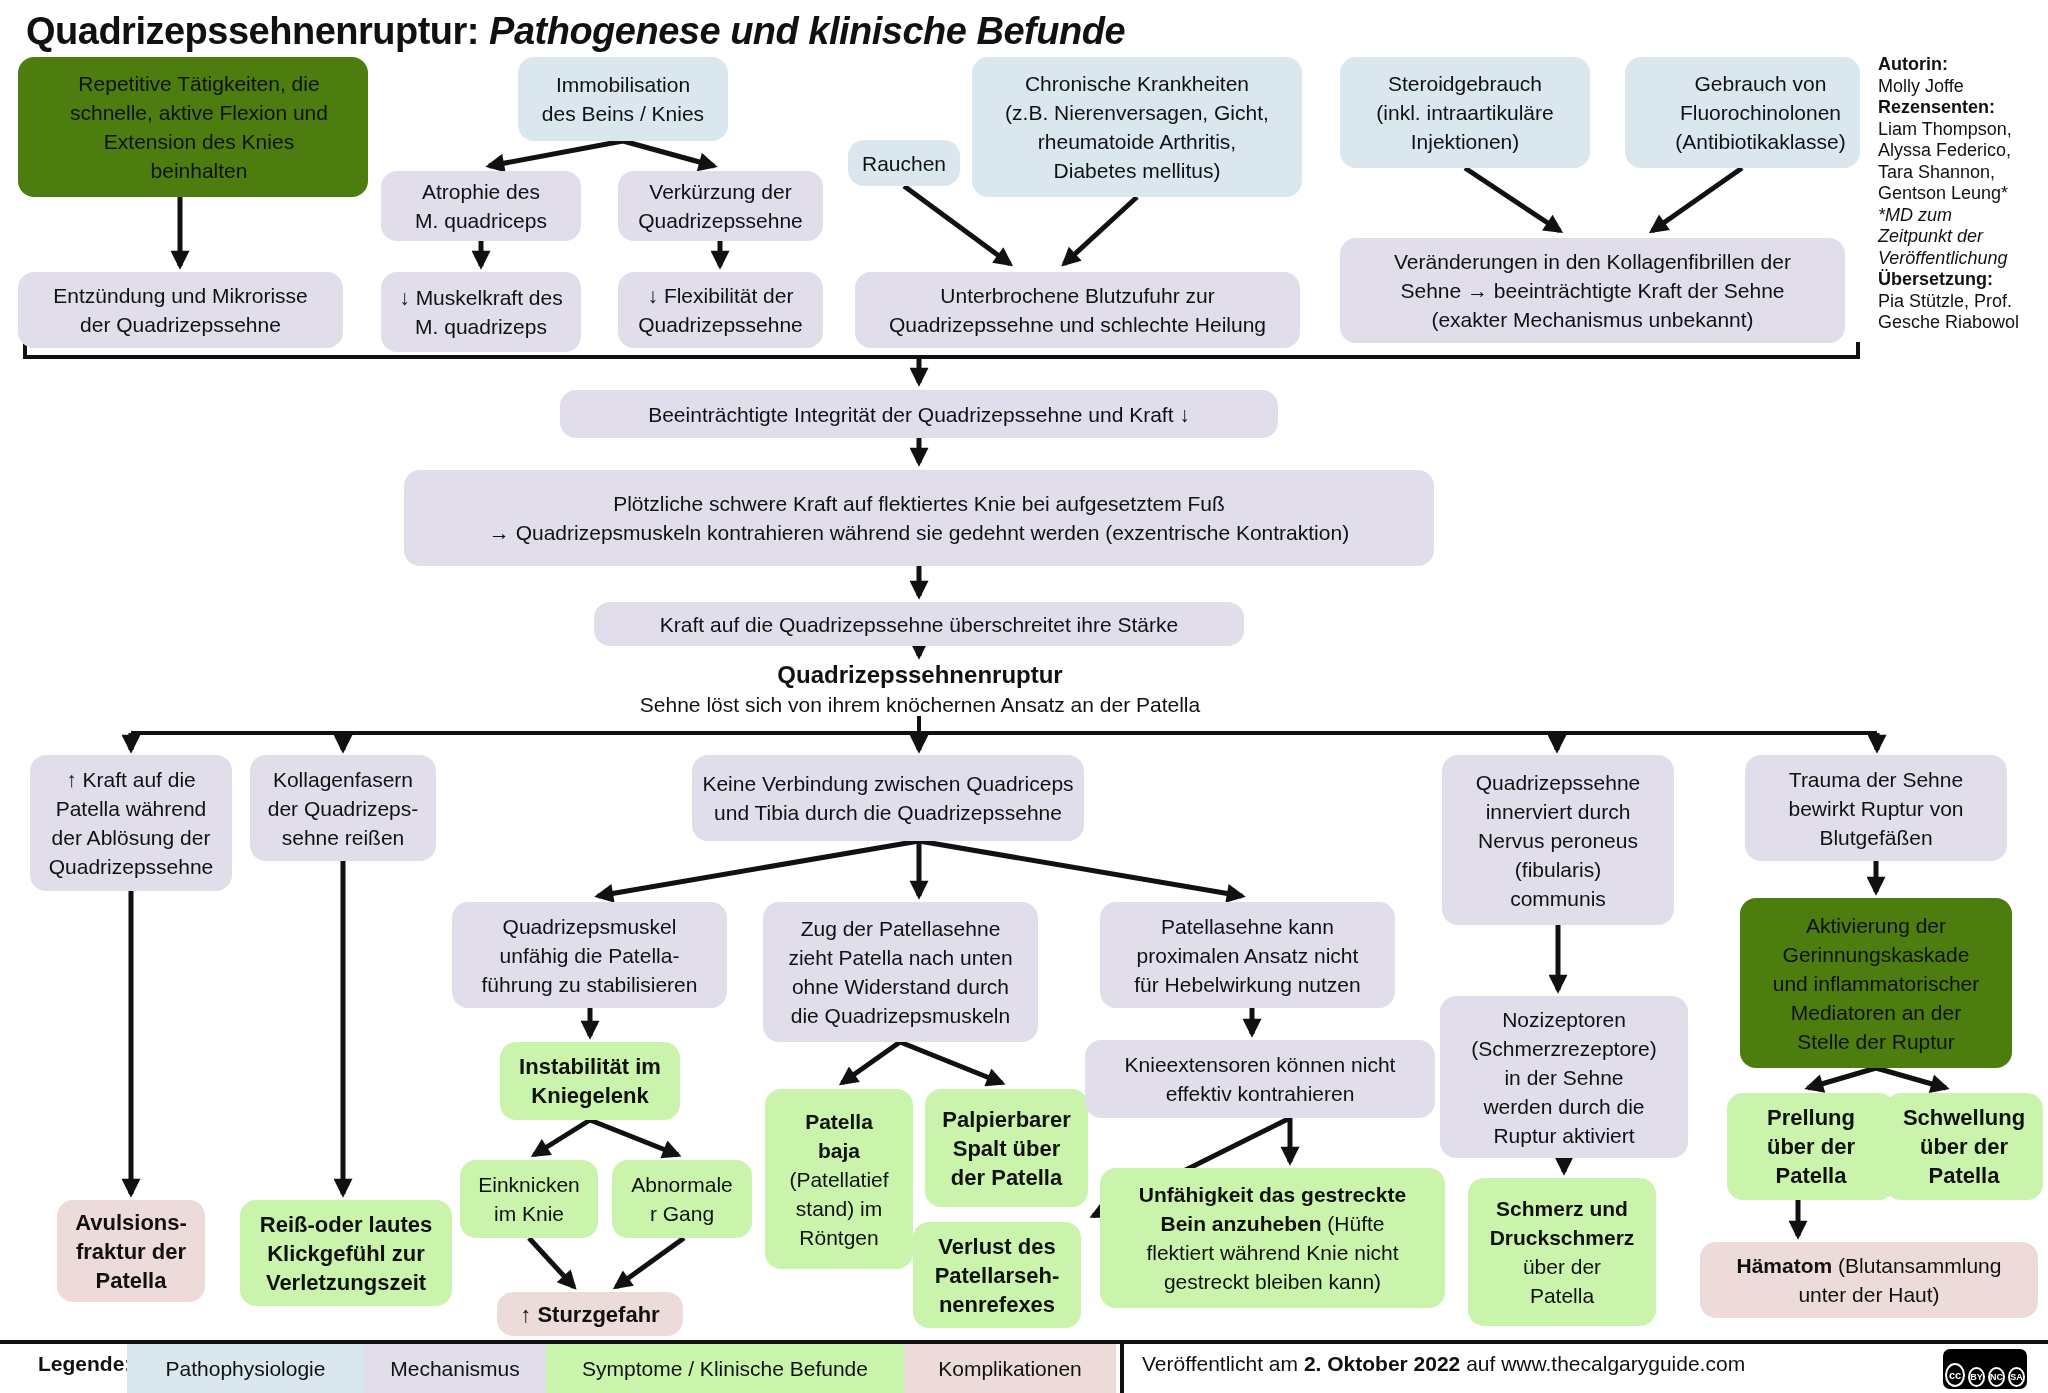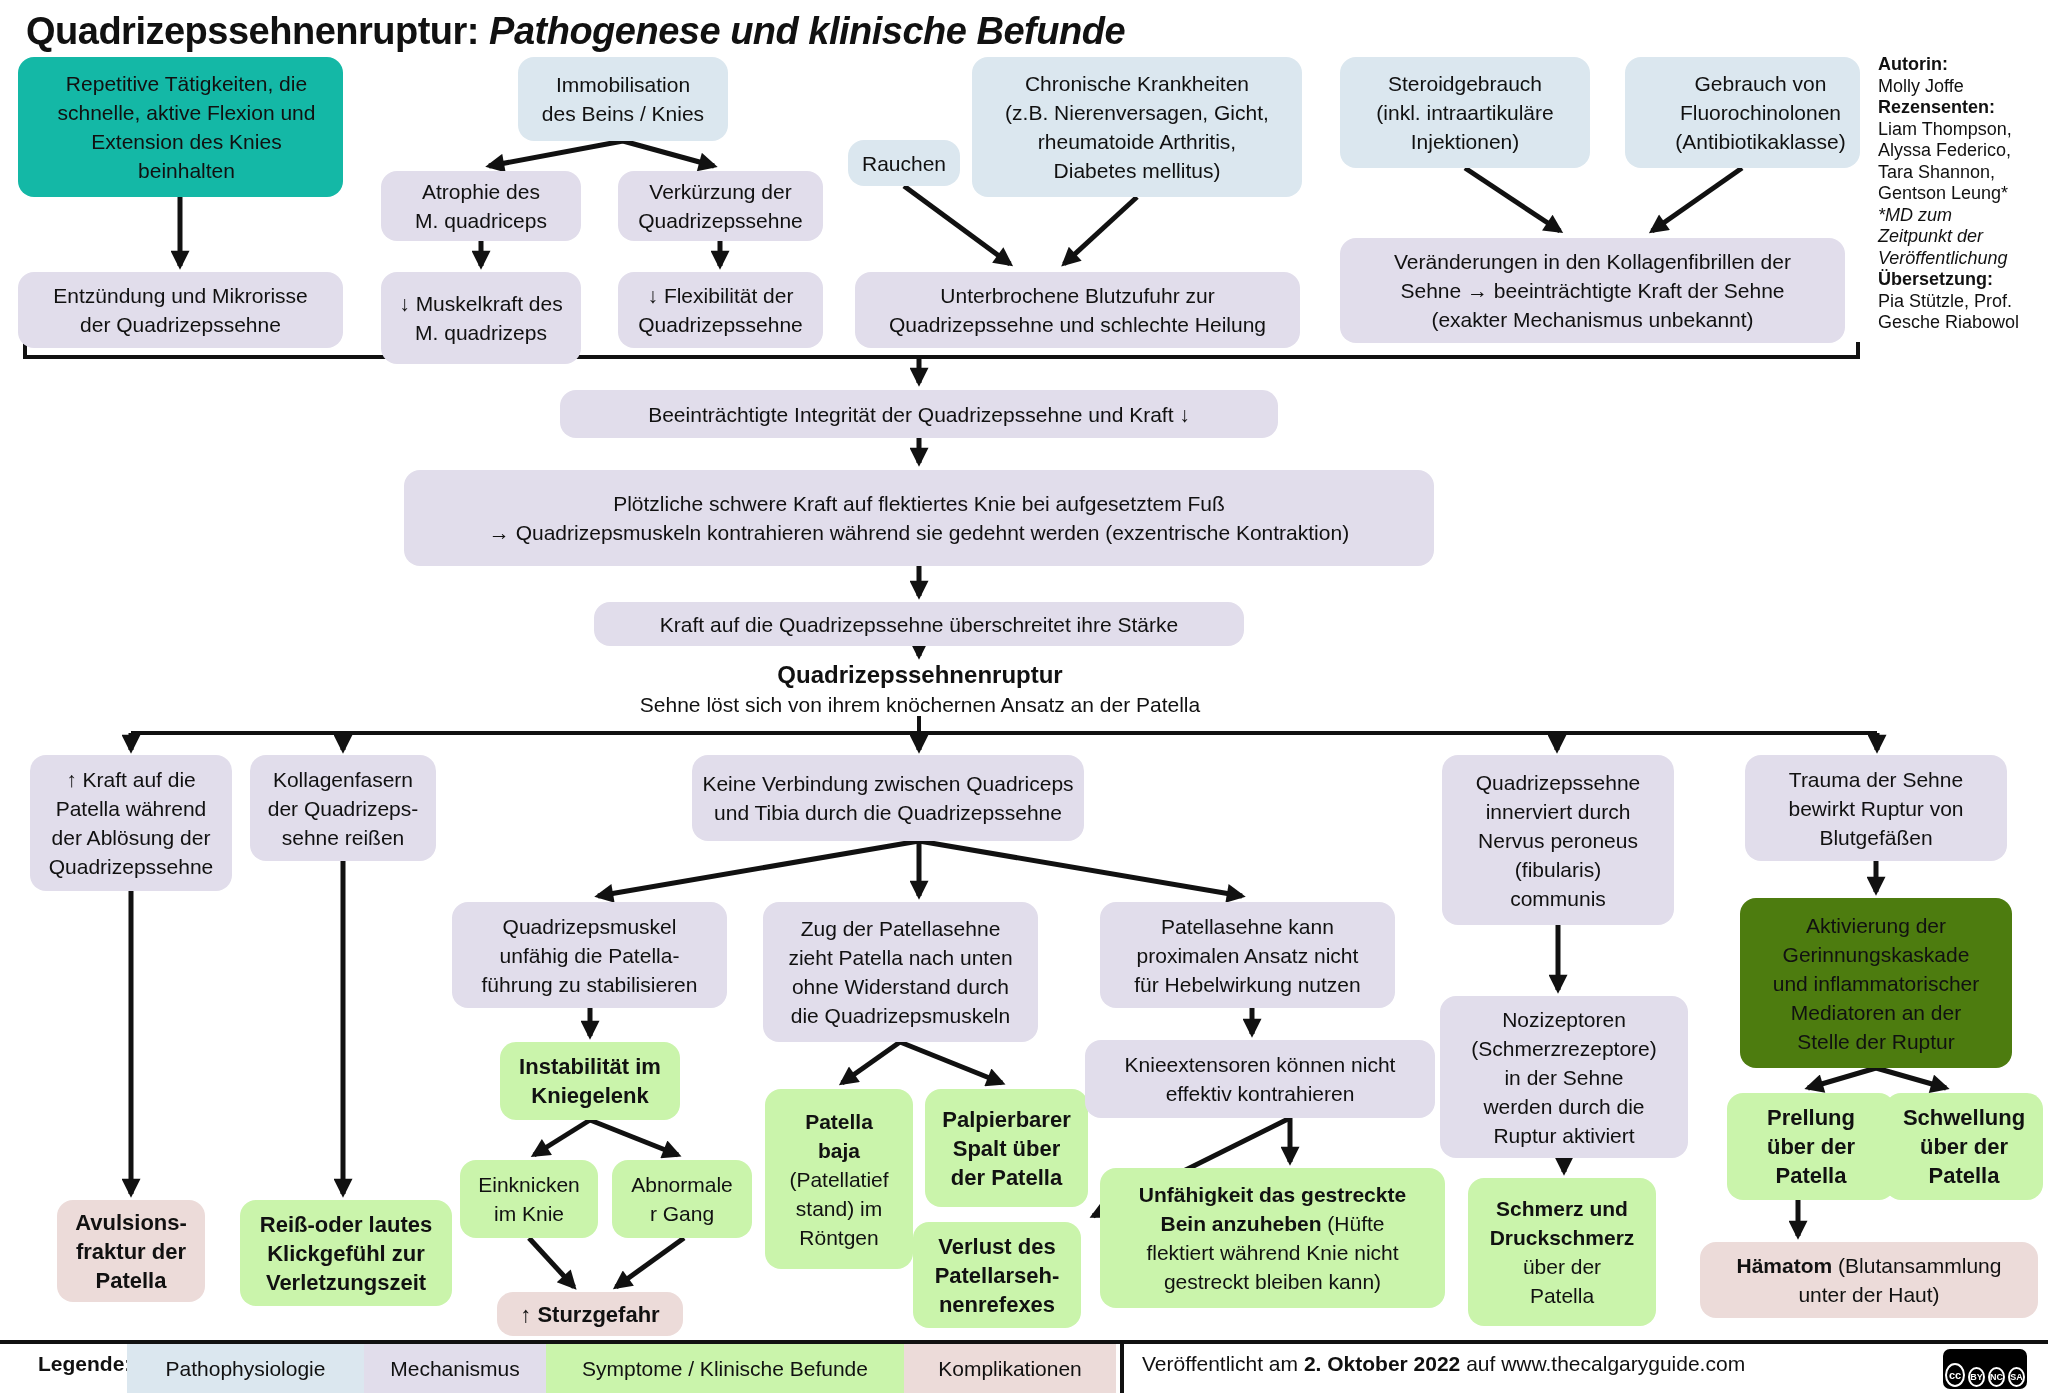--- a/index.html
+++ b/index.html
@@ -92,21 +92,21 @@
         <line x1="1798" y1="1200" x2="1798" y2="1236" marker-end="url(#ah)"></line>
       </g>
     <g id="plainpaths" stroke="#111" stroke-width="4" fill="none">
         <path d="M 25 342 L 25 357 L 1858 357 L 1858 342"></path>
         <path d="M 919 716 L 919 733"></path>
         <path d="M 131 733 L 1877 733"></path>
       </g>
   </svg>
 
   <div id="nodes-layer">
-      <div class="node patho" style="left: 18px; top: 57px; width: 325px; height: 140px; background: #14b8a6; padding-left: 20px;">
+      <div class="node patho" style="left: 18px; top: 57px; width: 350px; height: 140px; background: #4d7c0f; padding-left: 20px;">
         <div><span>Repetitive Tätigkeiten, die</span></div>
         <div><span>schnelle, aktive Flexion und</span></div>
         <div><span>Extension des Knies</span></div>
         <div><span>beinhalten</span></div>
       </div>
       <div class="node patho" style="left: 518px; top: 57px; width: 210px; height: 84px; background: rgb(219, 231, 239);">
         <div><span>Immobilisation</span></div>
         <div><span>des Beins / Knies</span></div>
       </div>
       <div class="node patho" style="left: 848px; top: 140px; width: 112px; height: 46px; background: rgb(219, 231, 239);">
@@ -133,21 +133,21 @@
         <div><span>M. quadriceps</span></div>
       </div>
       <div class="node mech" style="left: 618px; top: 171px; width: 205px; height: 70px; background: rgb(225, 221, 235);">
         <div><span>Verkürzung der</span></div>
         <div><span>Quadrizepssehne</span></div>
       </div>
       <div class="node mech" style="left: 18px; top: 272px; width: 325px; height: 76px; background: rgb(225, 221, 235);">
         <div><span>Entzündung und Mikrorisse</span></div>
         <div><span>der Quadrizepssehne</span></div>
       </div>
-      <div class="node mech" style="left: 381px; top: 272px; width: 200px; height: 92px; background: rgb(225, 221, 235); text-align: right;">
+      <div class="node mech" style="left: 381px; top: 272px; width: 200px; height: 80px; background: rgb(225, 221, 235); text-align: right;">
         <div><span>↓ Muskelkraft des</span></div>
         <div><span>M. quadrizeps</span></div>
       </div>
       <div class="node mech" style="left: 618px; top: 272px; width: 205px; height: 76px; background: rgb(225, 221, 235);">
         <div><span>↓ Flexibilität der</span></div>
         <div><span>Quadrizepssehne</span></div>
       </div>
       <div class="node mech" style="left: 855px; top: 272px; width: 445px; height: 76px; background: rgb(225, 221, 235);">
         <div><span>Unterbrochene Blutzufuhr zur</span></div>
         <div><span>Quadrizepssehne und schlechte Heilung</span></div>

